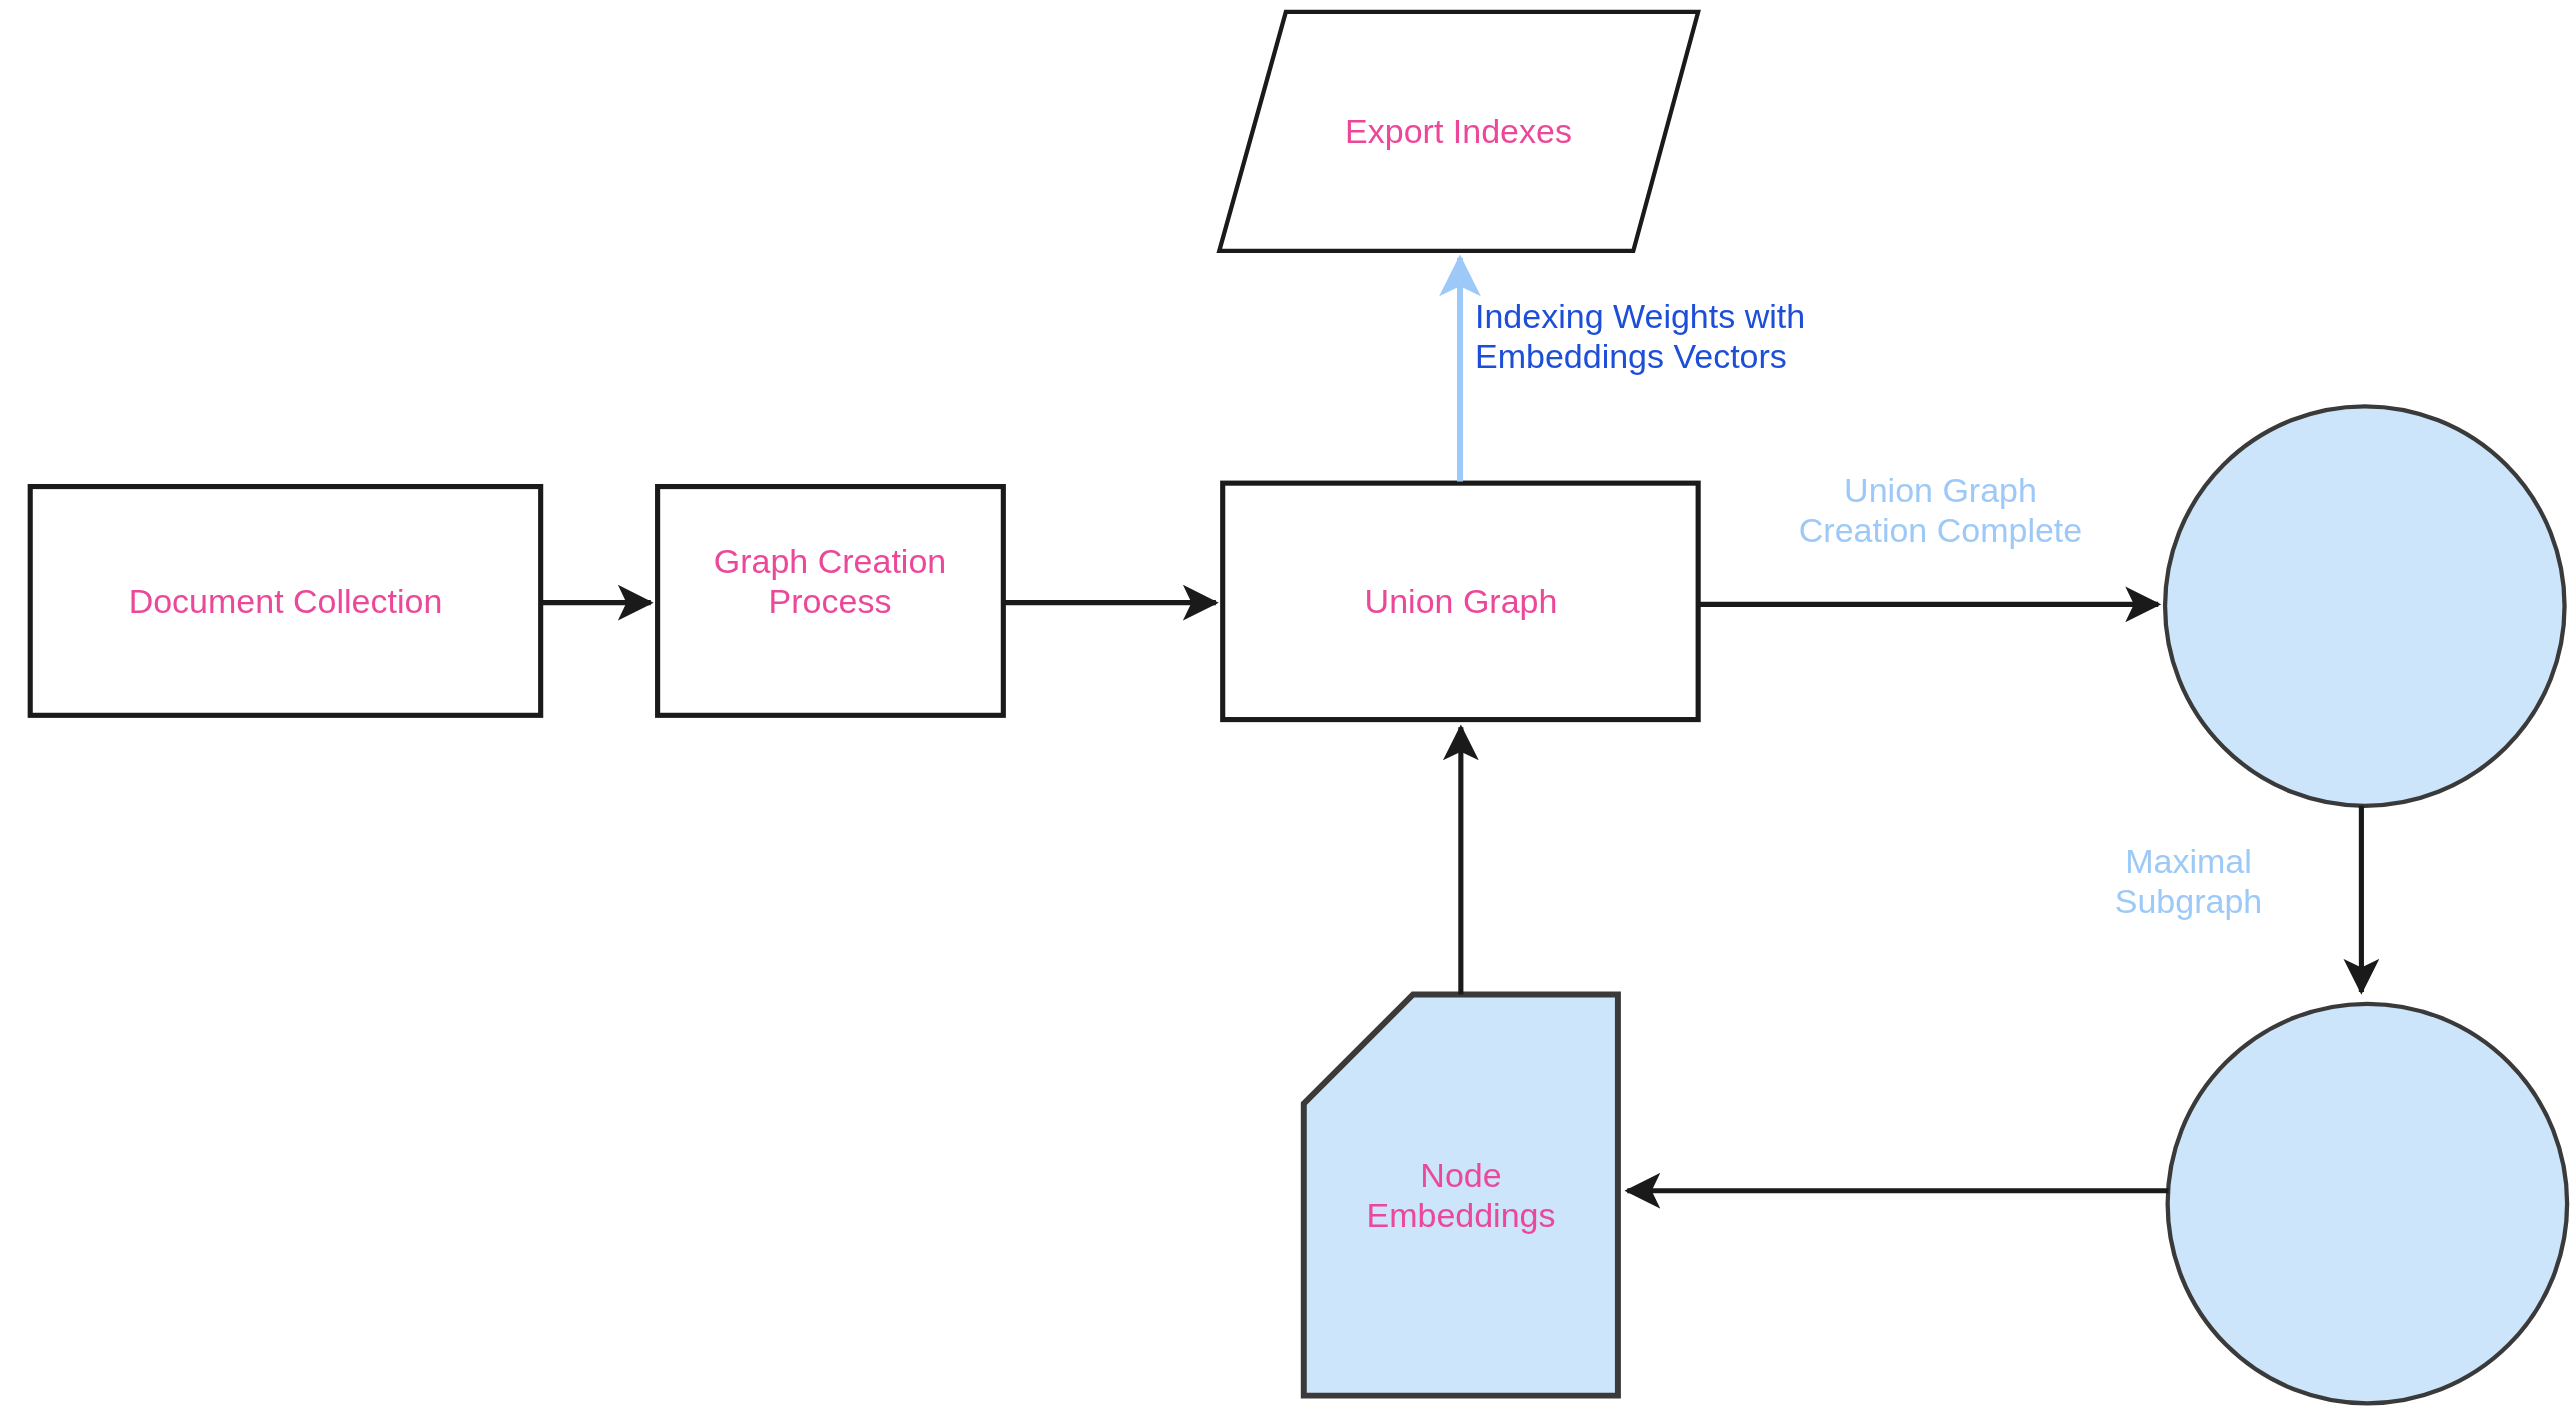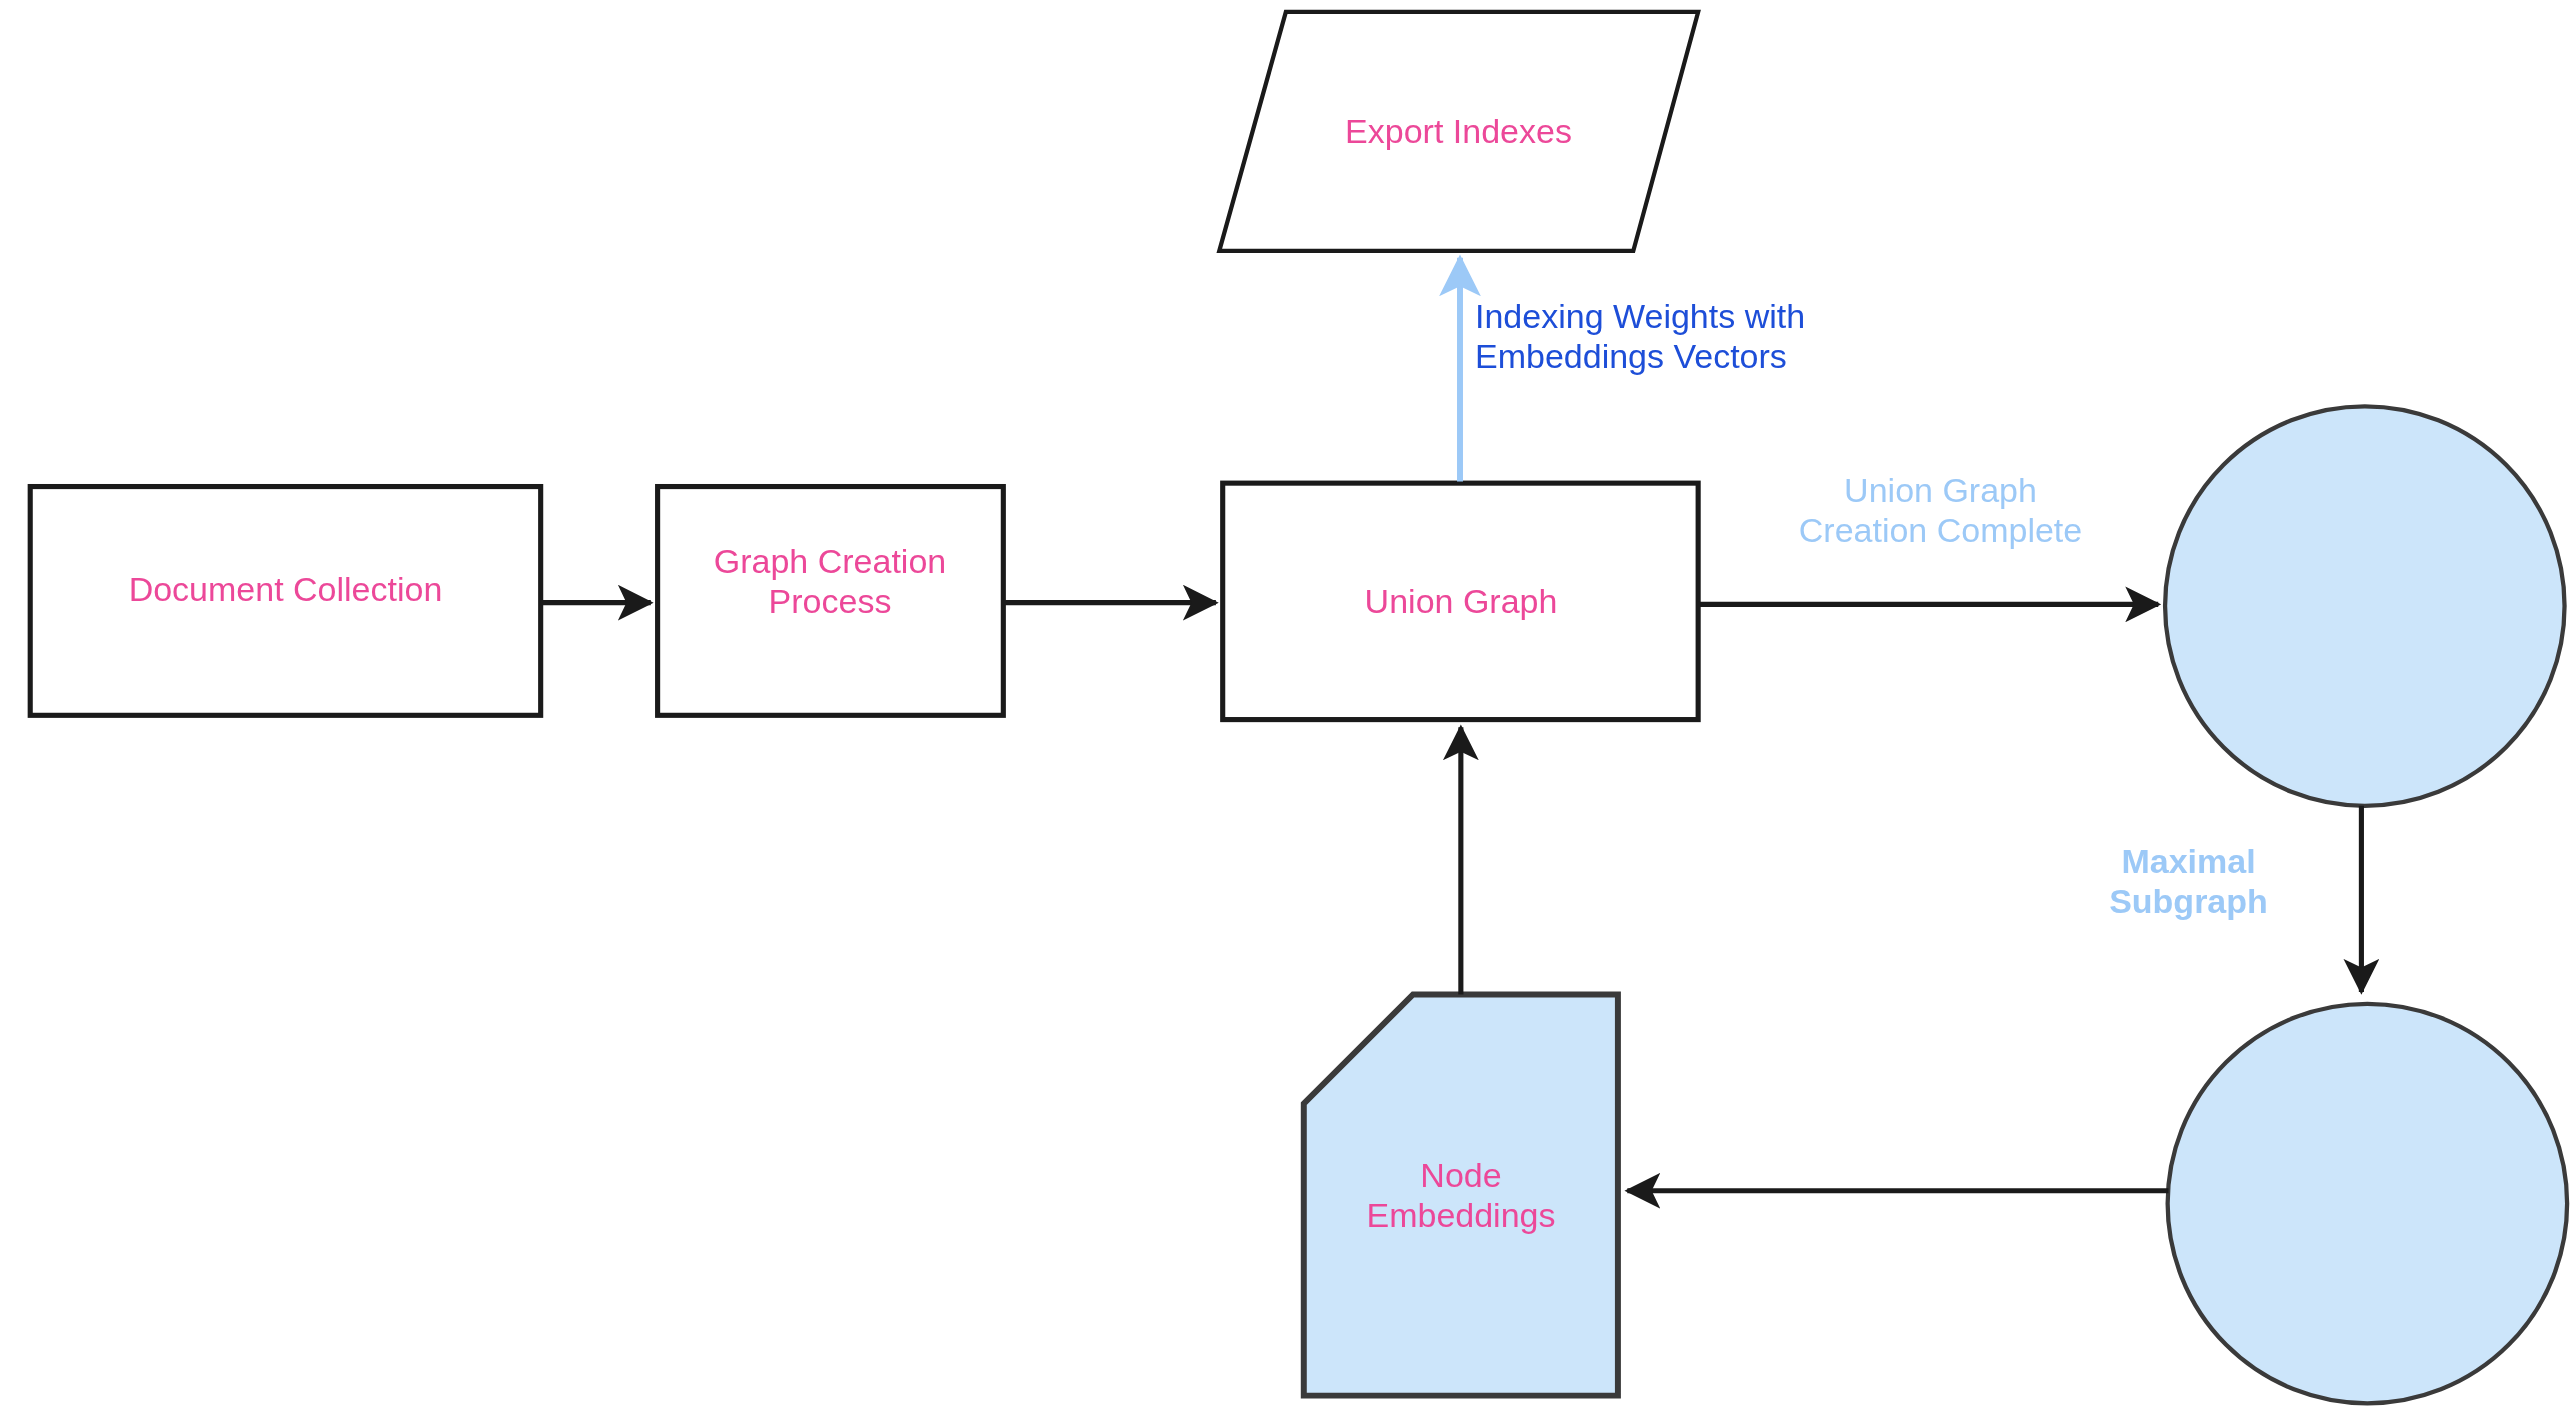--- a/index.html
+++ b/index.html
@@ -82,37 +82,37 @@
 
     <line x1="1989" y1="708" x2="2528" y2="708" stroke="#1A1A1A" stroke-width="6" marker-end="url(#arrow-black)"></line>
 
     <line x1="2766" y1="944" x2="2766" y2="1162" stroke="#1A1A1A" stroke-width="6" marker-end="url(#arrow-black)"></line>
 
     <line x1="2540" y1="1395" x2="1906" y2="1395" stroke="#1A1A1A" stroke-width="6" marker-end="url(#arrow-black)"></line>
 
     <line x1="1711" y1="1165" x2="1711" y2="852" stroke="#1A1A1A" stroke-width="6" marker-end="url(#arrow-black)"></line>
   </svg>
 
-  <div class="node-label" style="left:30px; top:475px; width:511px; height:229px;">Document Collection</div>
+  <div class="node-label" style="left:30px; top:487px; width:511px; height:229px;">Document Collection</div>
 
   <div class="node-label" style="left:657px; top:467px; width:346px; height:229px;">Graph Creation
 Process</div>
 
   <div class="node-label" style="left:1223px; top:483px; width:476px; height:237px;">Union Graph</div>
 
   <div class="node-label" style="left:1219px; top:12px; width:479px; height:239px;">Export Indexes</div>
 
 
 
   <div class="node-label" style="left:1304px; top:995px; width:314px; height:401px;">Node
 Embeddings</div>
 
   <div class="edge-label black" style="left:1475px; top:297px; width:529px;">Indexing Weights with
 Embeddings Vectors</div>
 
   <div class="edge-label blue" style="left:1740px; top:471px; width:401px;">Union Graph
 Creation Complete</div>
 
-  <div class="edge-label blue" style="left:2056px; top:842px; width:265px;font-weight:bold;">Maximal
+  <div class="edge-label blue" style="left:2056px; top:842px; width:265px;">Maximal
 Subgraph</div>
 
 </div>
 
 
 </body></html>

